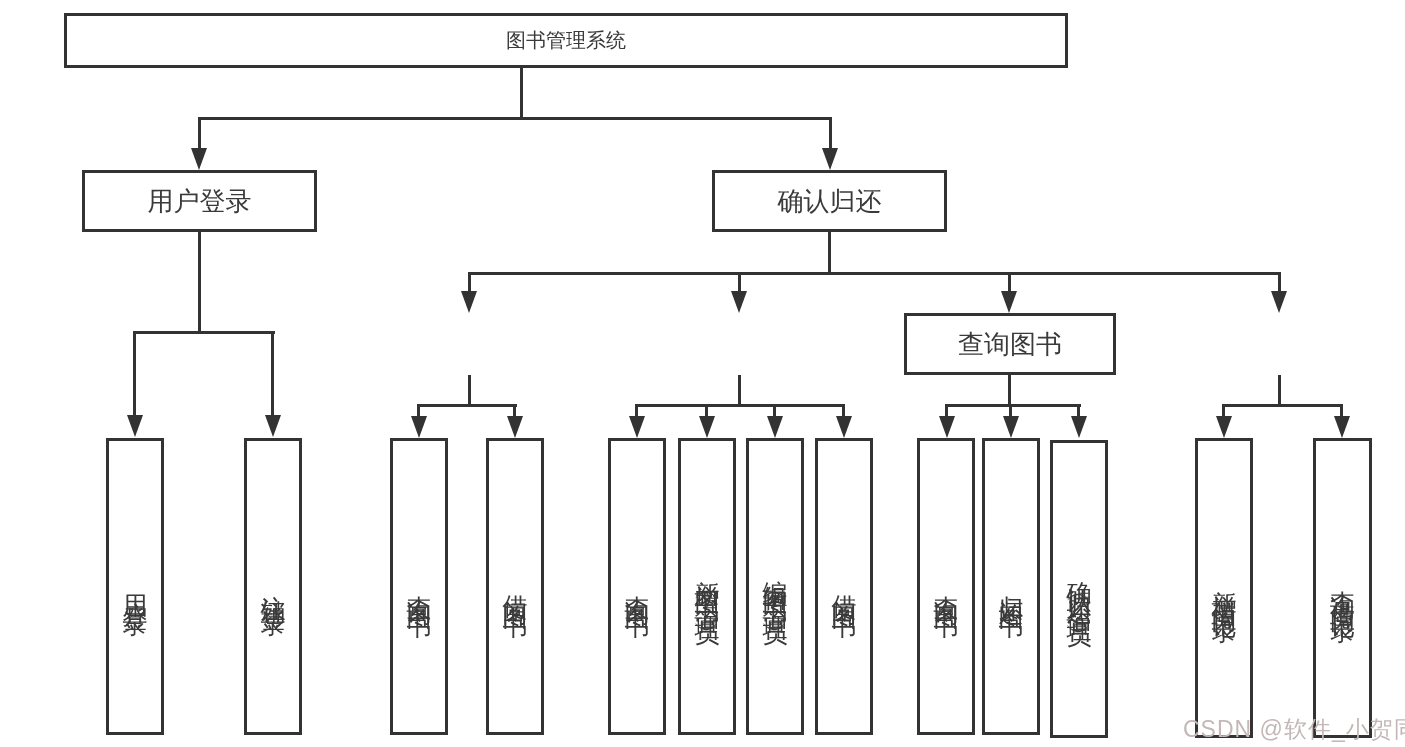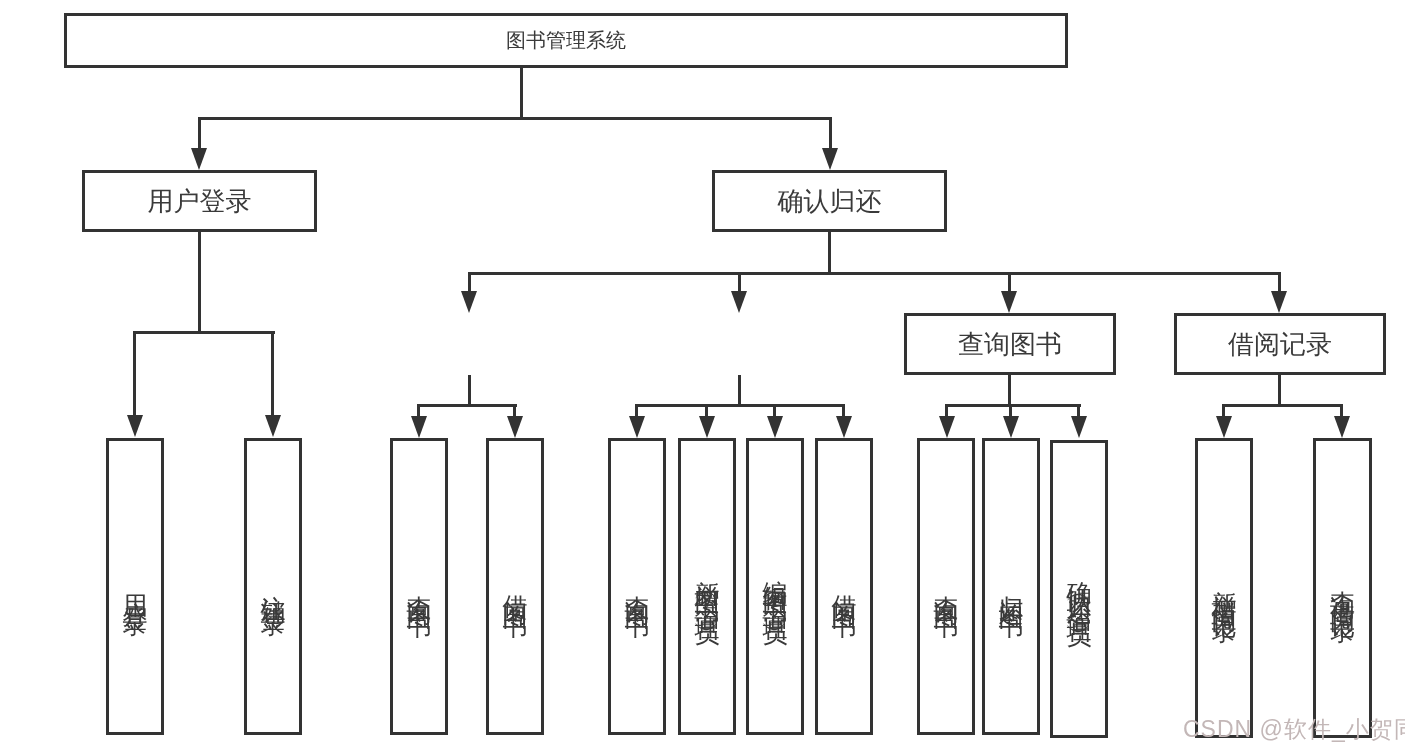--- a/index.html
+++ b/index.html
@@ -91,23 +91,20 @@
   <div class="vl" style="left:738px;top:272px;height:21px;"></div>
   <div class="arrow" style="left:731px;top:291px;"></div>
   <div class="vl" style="left:1008px;top:272px;height:21px;"></div>
   <div class="arrow" style="left:1001px;top:291px;"></div>
   <div class="vl" style="left:1278px;top:272px;height:21px;"></div>
   <div class="arrow" style="left:1271px;top:291px;"></div>
 
   <div class="box hbox" style="left:904px;top:313px;width:212px;height:62px;">
     <span>查询图书</span>
   </div>
-  <div class="box hbox" style="left:1174px;top:313px;width:212px;height:62px;">
-    <span>借阅记录</span>
-  </div>
 
   <div class="vl" style="left:468px;top:375px;height:32px;"></div>
   <div class="hl" style="left:417px;top:404px;width:100px;"></div>
   <div class="vl" style="left:417px;top:404px;height:14px;"></div>
   <div class="arrow" style="left:411px;top:416px;"></div>
   <div class="vl" style="left:513px;top:404px;height:14px;"></div>
   <div class="arrow" style="left:507px;top:416px;"></div>
 
   <div class="vl" style="left:738px;top:375px;height:32px;"></div>
   <div class="hl" style="left:635px;top:404px;width:210px;"></div>

